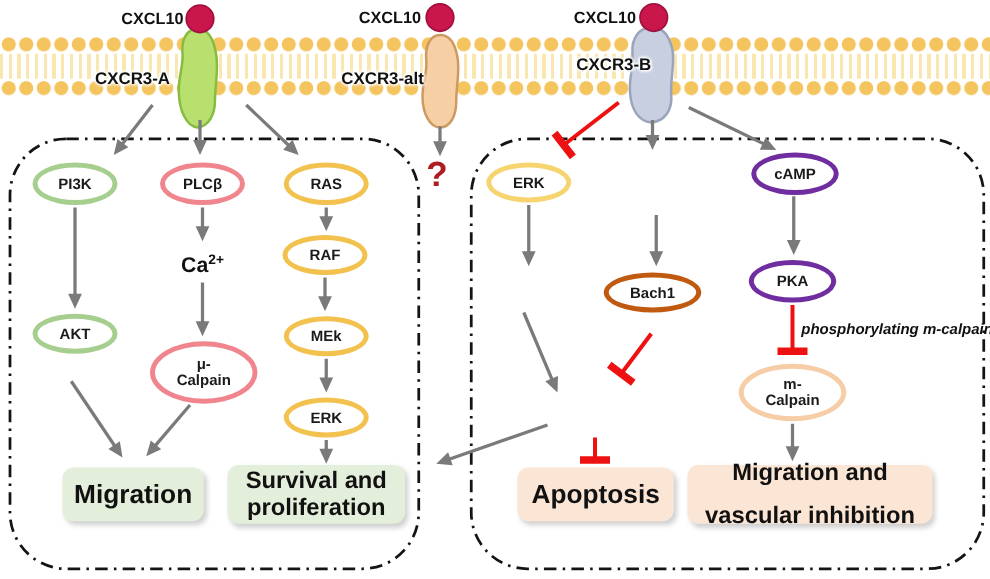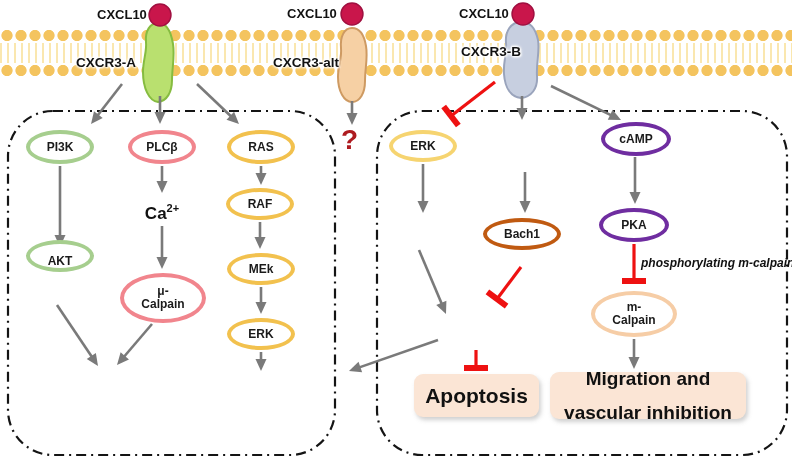--- a/index.html
+++ b/index.html
@@ -176,21 +176,21 @@
     </div>
   <div class="node b-gold" style="left:226px;top:188px;width:68px;height:32px;">
       <span>RAF</span>
     </div>
   <div class="node b-gold" style="left:227px;top:253px;width:68px;height:32px;">
       <span>MEk</span>
     </div>
   <div class="node b-gold" style="left:227px;top:318px;width:68px;height:32px;">
       <span>ERK</span>
     </div>
-  <div class="node b-green" style="left:26px;top:240px;width:68px;height:32px;justify-content:flex-end;">
+  <div class="node b-green" style="left:26px;top:251px;width:68px;height:32px;">
       <span>AKT</span>
     </div>
   <div class="node b-pink" style="left:120px;top:273px;width:86px;height:50px;">
     <span>μ-</span>
     <span>Calpain</span>
   </div>
   <div class="lbl" style="left:130px;top:202px;width:64px;text-align:center;font-size:17px;"><span>Ca</span><sup>2+</sup></div>
 
   <div class="lbl qmark" style="left:341px;top:124px;">?</div>
   <div class="node b-pgold" style="left:389px;top:130px;width:68px;height:32px;">
@@ -204,20 +204,27 @@
     </div>
   <div class="node b-purple" style="left:599px;top:208px;width:70px;height:34px;">
       <span>PKA</span>
     </div>
   <div class="node b-peach" style="left:591px;top:291px;width:86px;height:46px;">
     <span>m-</span>
     <span>Calpain</span>
   </div>
   <div class="lbl annot" style="left:641px;top:256px;">phosphorylating m-calpain</div>
 
+  <div class="outbox green" style="left:50px;top:374px;width:113px;height:43px;font-size:21px;">
+      <span>Migration</span>
+    </div>
+  <div class="outbox green" style="left:182px;top:372px;width:142px;height:47px;font-size:19px;line-height:22px;">
+    <span>Survival and</span>
+    <span>proliferation</span>
+  </div>
   <div class="outbox peach" style="left:414px;top:374px;width:125px;height:43px;font-size:21px;">
       <span>Apoptosis</span>
     </div>
   <div class="outbox peach" style="left:550px;top:372px;width:196px;height:47px;font-size:19px;line-height:22px;gap:12px;">
     <span>Migration and</span>
     <span>vascular inhibition</span>
   </div>
 
 </div>
 

